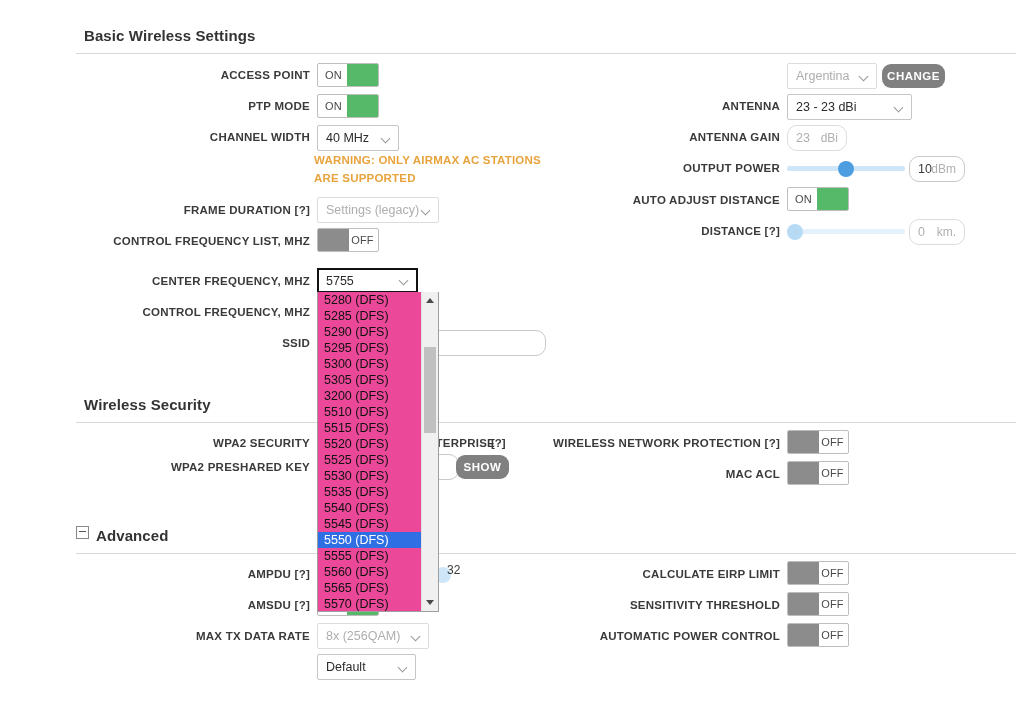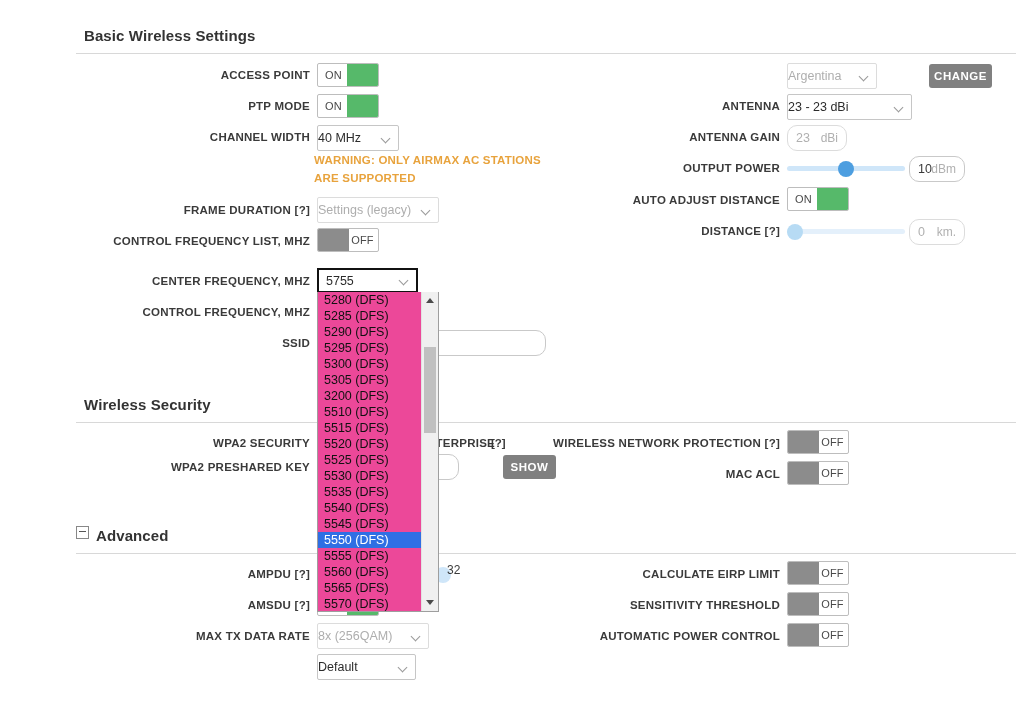--- a/index.html
+++ b/index.html
@@ -89,20 +89,21 @@
   .sel {
     position: absolute;
     height: 26px;
     box-sizing: border-box;
     border: 1px solid #c6c6c6;
     border-radius: 2px;
     background: #fff;
     font-size: 12.5px;
     color: #2b2b2b;
     line-height: 24px;
+    padding-left: 8px;
     cursor: pointer;
   }
   .sel.disabled { color: #aeaeae; border-color: #dcdcdc; }
   .sel .caret {
     position: absolute; right: 8px; top: 9px;
     width: 8px; height: 8px;
   }
   .sel .caret::before {
     content: "";
     position: absolute; left: 0; top: 0;
@@ -140,28 +141,27 @@
   .inp.disabled .val { color: #b0b0b0; }
 
   
   .btn {
     position: absolute;
     height: 24px;
     box-sizing: border-box;
     background: #808080;
     color: #ffffff;
     border: none;
-    border-radius: 3px;
+    border-radius: 9px;
     font-size: 11.5px;
     font-weight: bold;
     letter-spacing: 0.5px;
     line-height: 24px;
     text-align: center;
     cursor: pointer;
-    margin-left: 47px;
   }
 
   
   .slider { position: absolute; height: 20px; }
   .slider .track {
     position: absolute; top: 8px; left: 0; right: 0;
     height: 5px; border-radius: 3px;
     background: #cfe6f9;
   }
   .slider .thumb {

